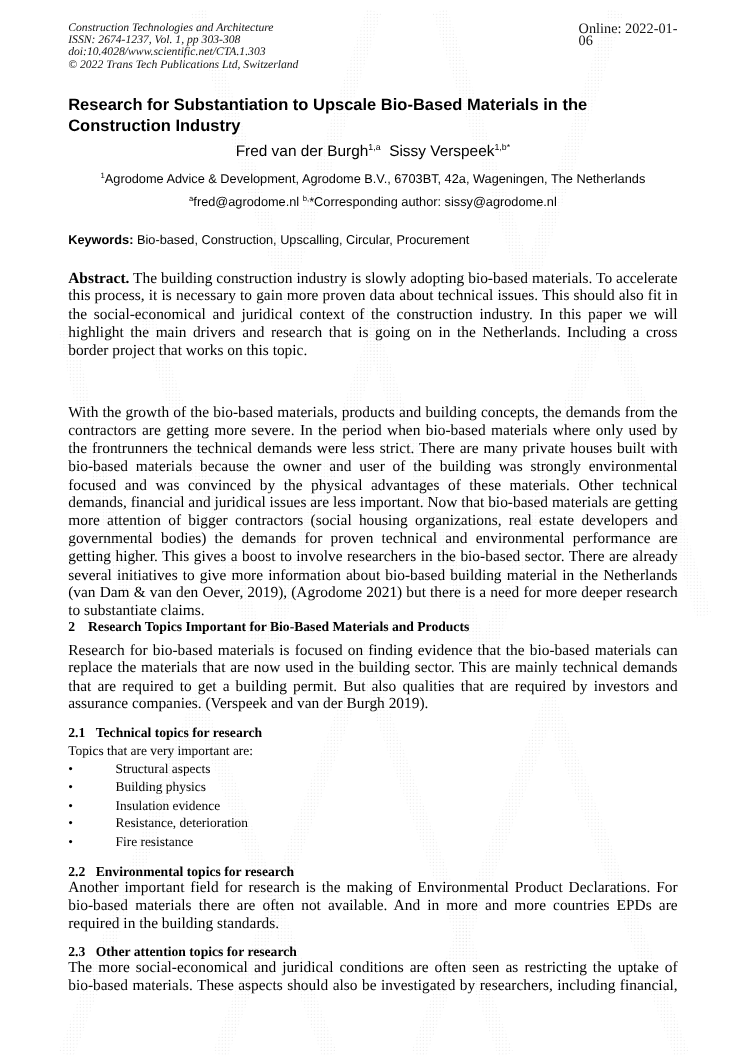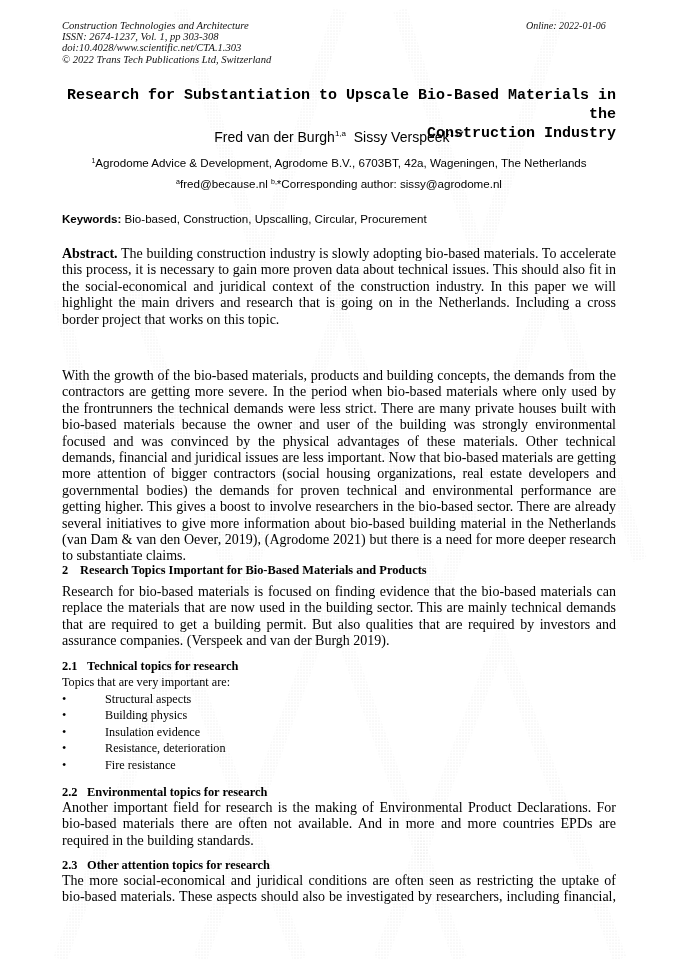--- a/index.html
+++ b/index.html
@@ -13,26 +13,26 @@
     }
     .page { position: absolute; left: 0; top: 6px; width: 628px; height: 959px; z-index: 1; }
 
     .hdr-left {
       position: absolute; left: 62px; top: 14px;
       font-family: "Liberation Serif", serif; font-style: italic;
       font-size: 10.6px; line-height: 11.2px; color: #111;
     }
     .hdr-right {
       position: absolute; left: 526px; top: 14px;
-      font-family: "Liberation Serif", serif; font-style: italic;
-      font-size: 10px; line-height: 11.2px; color: #111;
+      font-family: "Liberation Serif", serif; 
+      font-size: 13px; line-height: 11.2px; color: #111;
     }
     .title {
       position: absolute; left: 62px; top: 80px; width: 554px;
-      text-align: right; font-family: Liberation Mono, monospace;
+      text-align: left; font-family: Liberation Sans, sans-serif;
       font-weight: bold; font-size: 15px; line-height: 19px;
     }
     .authors {
       position: absolute; left: 62px; top: 122px; width: 554px;
       text-align: center; font-family: "Liberation Sans", sans-serif;
       font-size: 14px; line-height: 18px;
     }
     .authors sup { font-size: 8px; vertical-align: 6px; line-height: 0; }
     .affil {
       position: absolute; left: 62px; top: 149px; width: 554px;
@@ -129,21 +129,21 @@
   <div class="authors">
     <span>Fred van der Burgh</span><sup>1,a</sup>&nbsp;
     <span>Sissy Verspeek</span><sup>1,b*</sup>
   </div>
 
   <div class="affil">
     <sup>1</sup><span>Agrodome Advice &amp; Development, Agrodome B.V., 6703BT, 42a, Wageningen, The Netherlands</span>
   </div>
 
   <div class="emails">
-    <sup>a</sup><span>fred@because.nl</span>
+    <sup>a</sup><span>fred@agrodome.nl</span>
     <sup>b,</sup><span>*Corresponding author: sissy@agrodome.nl</span>
   </div>
 
   <div class="keywords">
     <b>Keywords:</b>
     <span>Bio-based, Construction, Upscalling, Circular, Procurement</span>
   </div>
 
   <div class="block abstract serif">
     <b>Abstract.</b>

